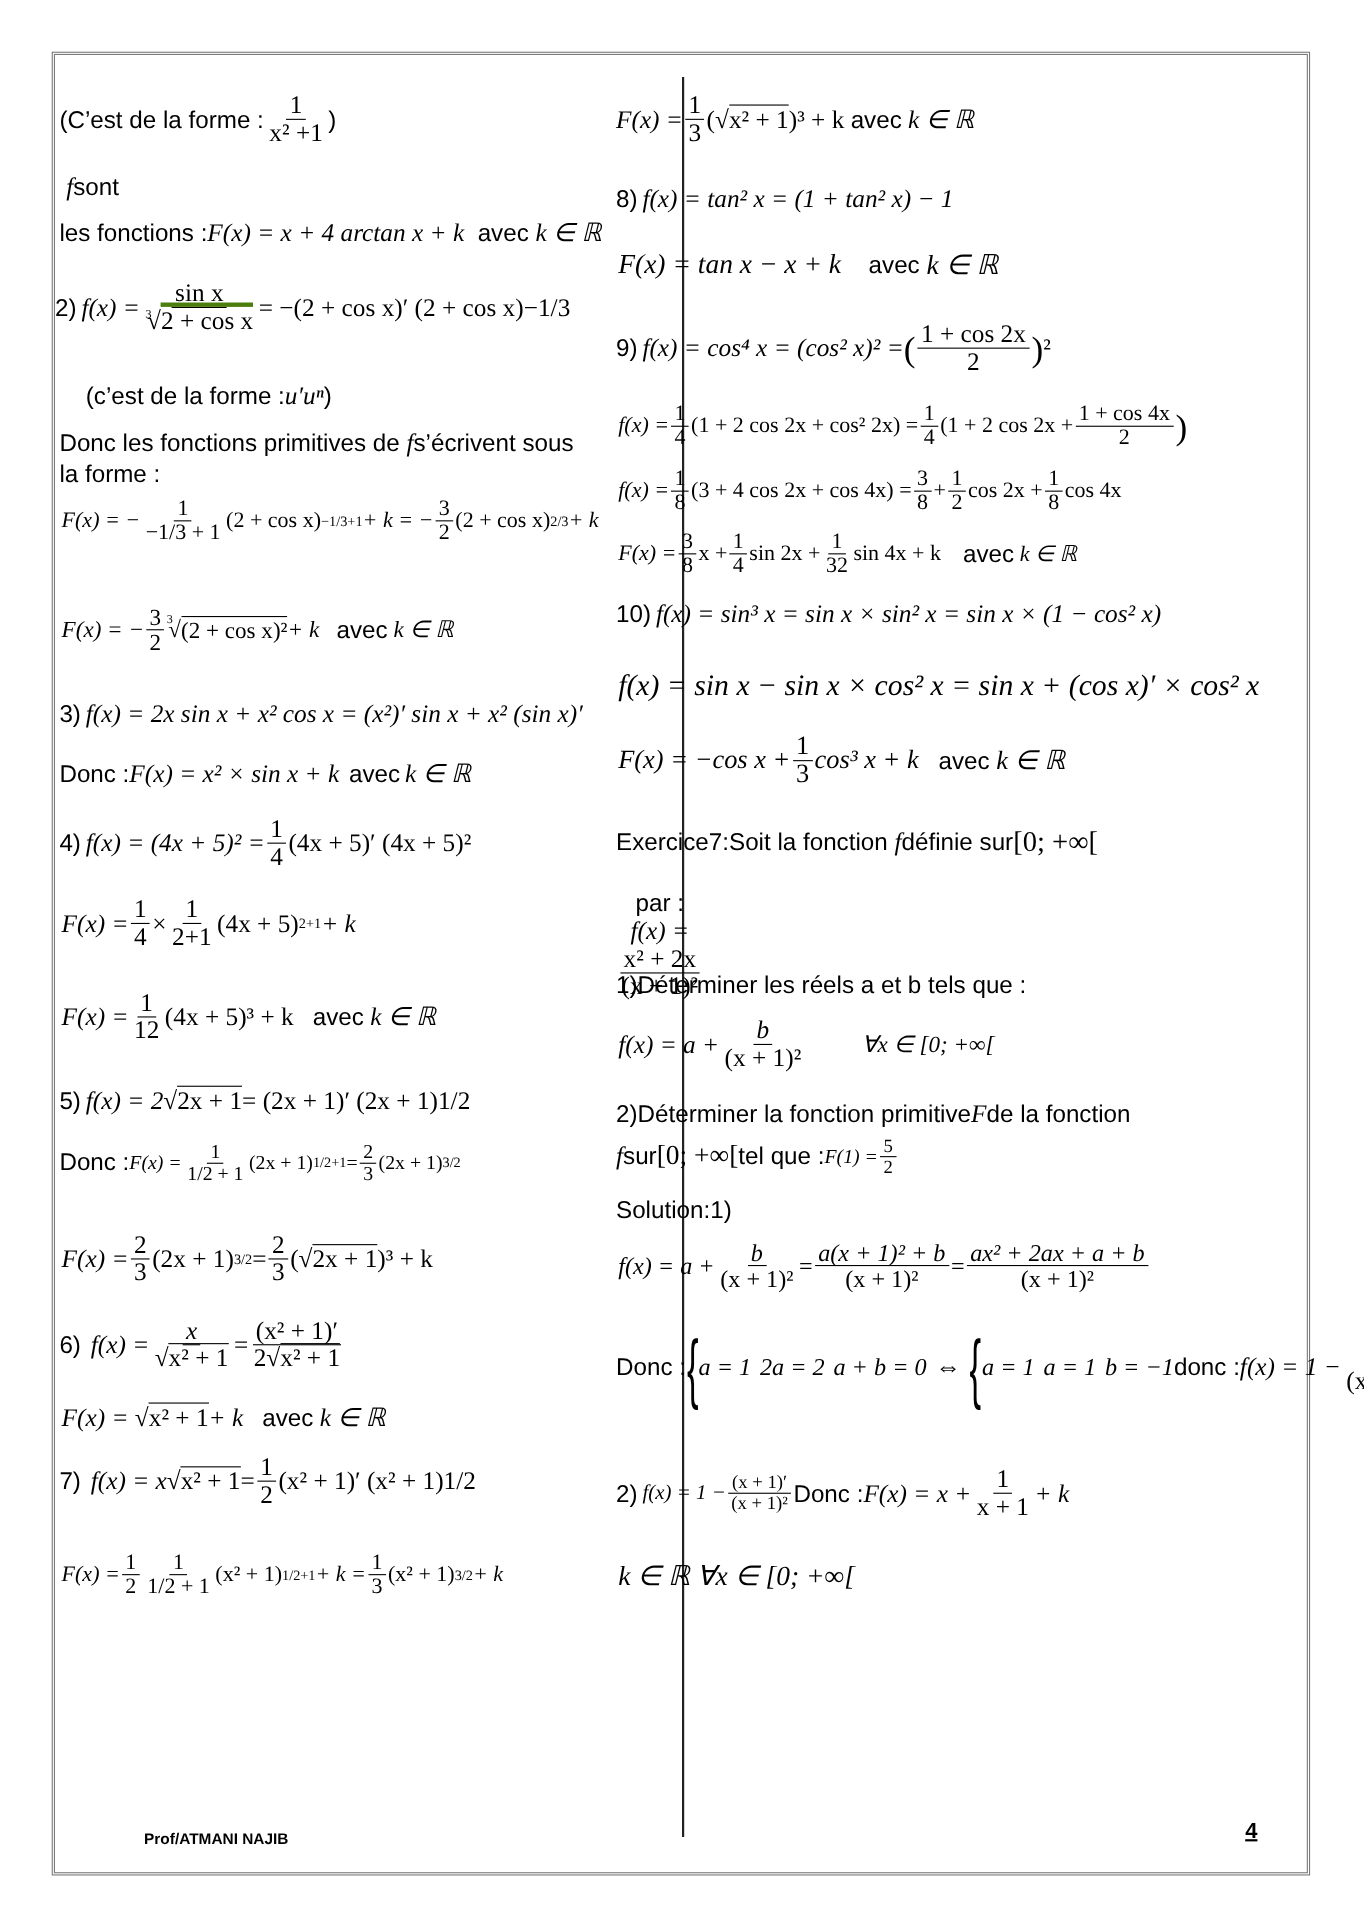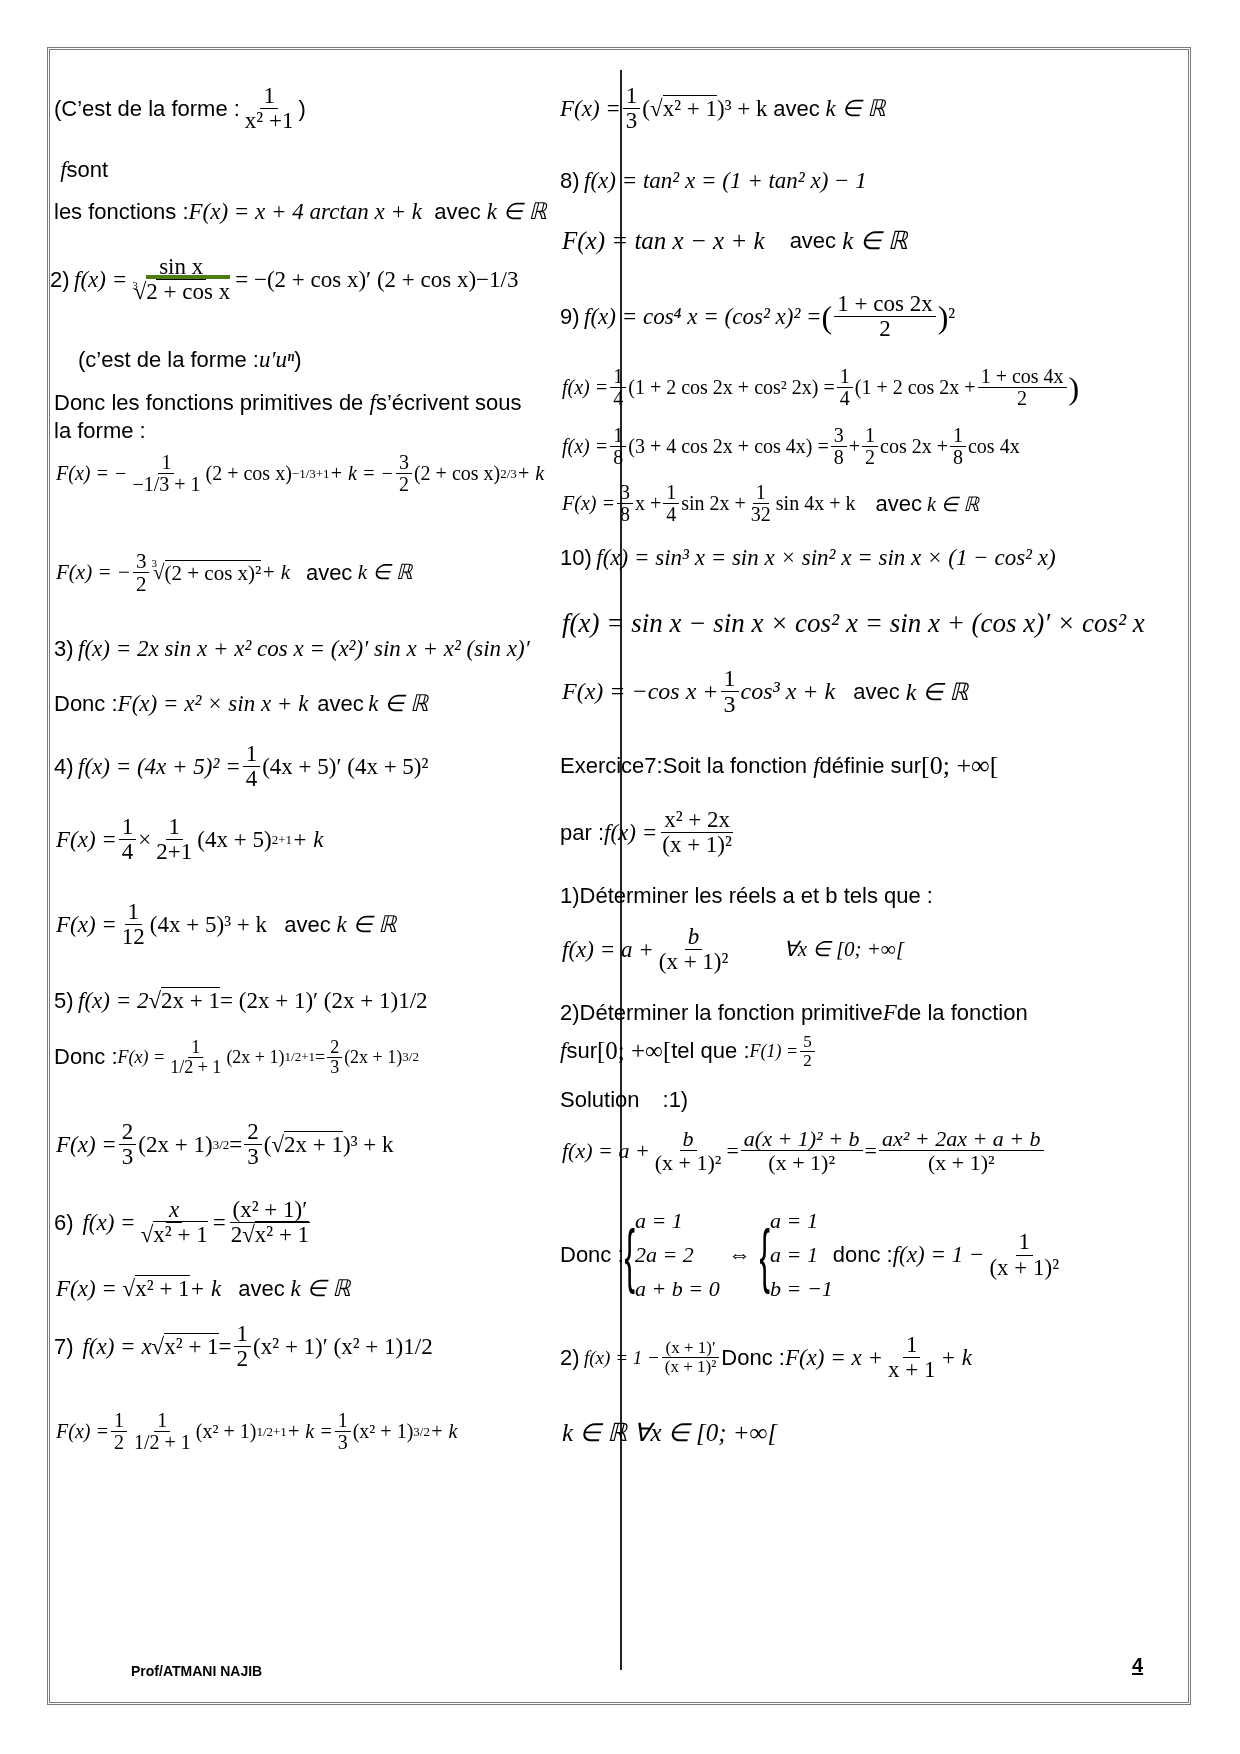--- a/index.html
+++ b/index.html
@@ -14,21 +14,21 @@
   .frac{display:inline-flex;flex-direction:column;align-items:center;vertical-align:middle;margin:0 2px;line-height:1.05;}
   .frac .num{border-bottom:1.3px solid #000;padding:0 3px;}
   .frac .den{padding:0 3px;}
   .frac.sm{font-size:17px;}
   sup{font-size:13px;vertical-align:10px;line-height:0;}
   .idx{font-size:11px;position:relative;top:-10px;margin-right:-4px;}
   .big{font-size:32px;line-height:1;}
   .b{font-weight:normal;}
   .sys{display:inline-flex;align-items:center;}
   .sys .brace{font-size:70px;font-weight:100;line-height:1;transform:scaleX(0.45);margin:0 -6px;}
-  .sys .rows{display:flex;flex-direction:column;gap:8px;font-family:"Liberation Serif",serif;font-size:22px;}
+  .sys .rows{display:flex;gap:8px;font-family:"Liberation Serif",serif;font-size:22px;}
   .footer-name{position:absolute;left:131px;top:1663px;font-size:14px;font-weight:bold;}
   .pagenum{position:absolute;left:1132px;top:1654px;font-size:20px;font-weight:bold;text-decoration:underline;}
 </style>
 </head>
 <body>
 
 <div class="frame-outer"></div>
 <div class="divider"></div>
 
 <div class="col">
@@ -320,21 +320,21 @@
         <span class="den">3</span>
       </span>
     <i>cos³ x + k</i>
     &nbsp;&nbsp;&nbsp;<span class="t">avec</span>&nbsp;<i>k ∈ ℝ</i>
   </div>
 
   <div class="line t" style="left:560px;top:751px;">
     <span class="b">Exercice7:</span>
     <span>  Soit la fonction</span>&nbsp;<i class="m">f</i><span> définie sur </span><span class="m" style="font-size:26px">[0; +∞[</span>
   </div>
-  <div class="line" style="left:560px;top:808px;">
+  <div class="line" style="left:560px;top:808px;flex-direction:column;">
     <span class="t">par : </span>
       <i class="m">f(x) =</i>
     <span class="frac m">
         <span class="num">x² + 2x</span>
         <span class="den">(x + 1)²</span>
       </span>
   </div>
   <div class="line t" style="left:560px;top:883px;">
       <span>1)Déterminer les réels a et b tels que :</span>
     </div>
@@ -356,21 +356,21 @@
     <i class="m">f</i>
       <span> sur </span>
       <span class="m" style="font-size:25px">[0; +∞[</span>
       <span> tel que : </span>
     <i class="m" style="font-size:18px">F(1) =</i>
     <span class="frac m sm">
         <span class="num">5</span>
         <span class="den">2</span>
       </span>
   </div>
-  <div class="line t" style="left:560px;top:1087px;gap:23px;">
+  <div class="line t" style="left:560px;top:1087px;">
     <span class="b">Solution</span>
       <span> :1)</span>
   </div>
   <div class="line m" style="left:562px;top:1127px;font-size:22px;">
     <i>f(x) = a +</i>
     <span class="frac">
         <i class="num">b</i>
         <span class="den">(x + 1)²</span>
       </span>
     <span>=</span>

